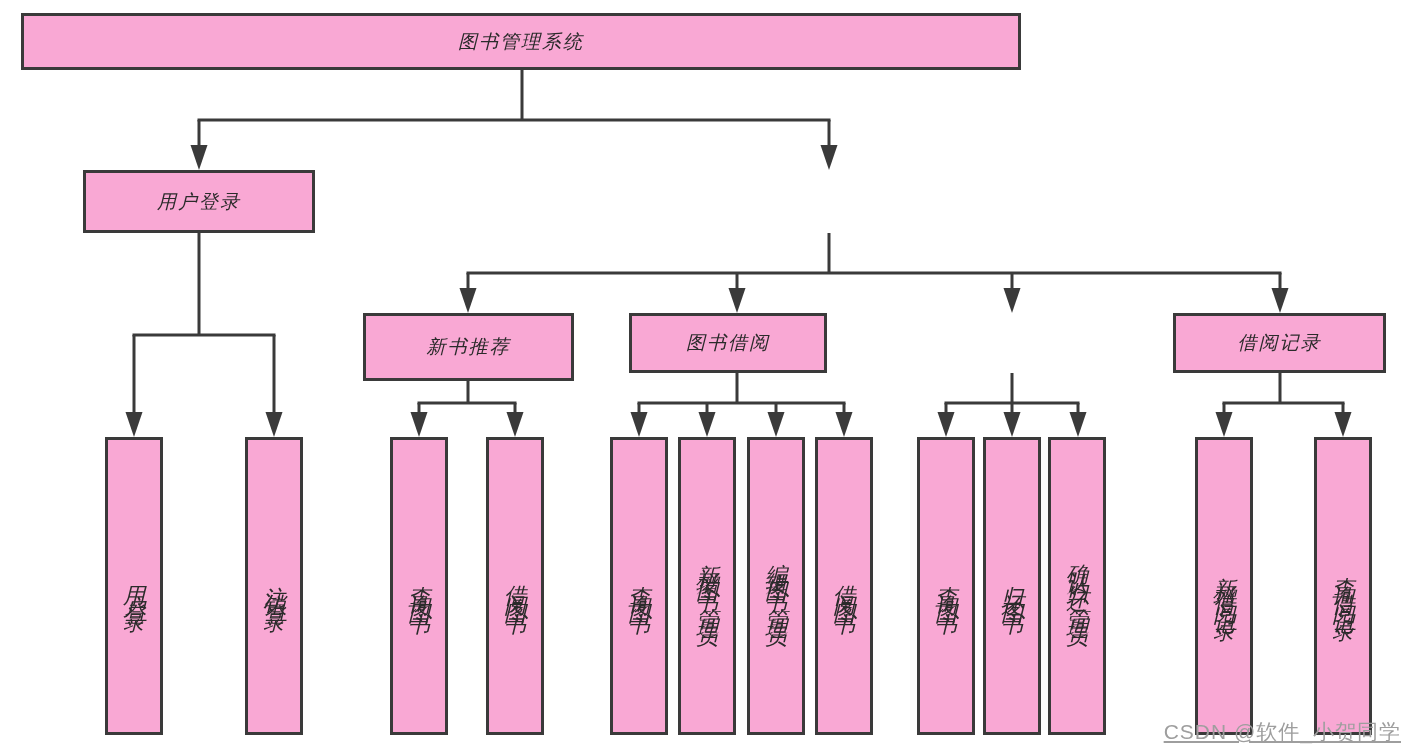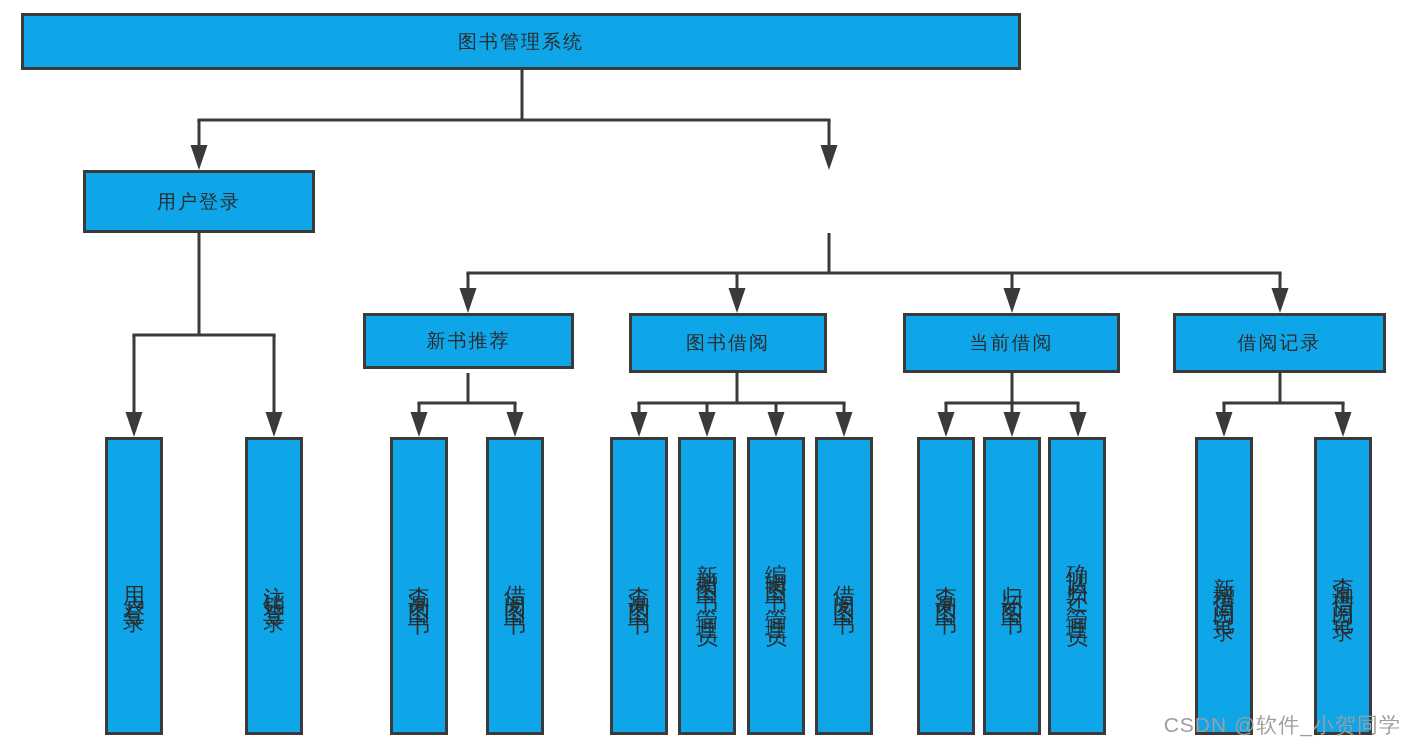--- a/index.html
+++ b/index.html
@@ -17,42 +17,44 @@
     font-family:"Liberation Sans", sans-serif;
   }
   #connectors{position:absolute;left:0;top:0;z-index:0;}
   #connectors path{stroke:var(--line);stroke-width:3;fill:none;}
   #connectors line{stroke:var(--line);stroke-width:3;}
   #connectors polygon{fill:var(--line);stroke:none;}
   .box{
     position:absolute;
     box-sizing:border-box;
     border:3px solid var(--line);
-    background:#0ea5e9;
+    background:#f9a8d4;
     color:var(--text);
     display:flex;align-items:center;justify-content:center;
     z-index:1;
+    font-style:italic;
   }
   .h-box{font-size:19px;letter-spacing:2px;}
   .v-box{
     width:58px;top:437px;height:298px;
     font-size:22px;
     writing-mode:vertical-rl;
     text-orientation:mixed;
     letter-spacing:9px;
     line-height:1;
   }
   .watermark{
     position:absolute;
-    right:4px;bottom:8px;
+    right:4px;bottom:1px;
     z-index:2;
     color:var(--wm);
     font-size:21px;
     letter-spacing:1px;
     font-family:"Liberation Sans", sans-serif;
+    text-decoration:underline;
   }
 </style>
 </head>
 <body>
 
 <div id="canvas">
 
   <svg id="connectors" width="1405" height="747">
     <path d="M522 70V121 M197.5 120H830.5"></path>
     <path d="M199 233V336.5 M132.5 335H275.5"></path>
@@ -98,23 +100,22 @@
       <line x1="1224" y1="403" x2="1224" y2="421"></line>
       <polygon points="1215.5,412 1232.5,412 1224,437"></polygon>
       <line x1="1343" y1="403" x2="1343" y2="421"></line>
       <polygon points="1334.5,412 1351.5,412 1343,437"></polygon>
     </svg>
 
   <div class="box h-box" style="left:21px;top:13px;width:1000px;height:57px;">图书管理系统</div>
 
   <div class="box h-box" style="left:83px;top:170px;width:232px;height:63px;">用户登录</div>
 
-  <div class="box h-box" style="left:363px;top:313px;width:211px;height:56px;text-align:right;">新书推荐</div>
+  <div class="box h-box" style="left:363px;top:313px;width:211px;height:68px;text-align:right;">新书推荐</div>
   <div class="box h-box" style="left:629px;top:313px;width:198px;height:60px;">图书借阅</div>
-  <div class="box h-box" style="left:903px;top:313px;width:217px;height:60px;">当前借阅</div>
   <div class="box h-box" style="left:1173px;top:313px;width:213px;height:60px;">借阅记录</div>
 
   <div class="box v-box" style="left:105px;">用户登录</div>
   <div class="box v-box" style="left:245px;">注销登录</div>
 
   <div class="box v-box" style="left:390px;">查询图书</div>
   <div class="box v-box" style="left:486px;">借阅图书</div>
 
   <div class="box v-box" style="left:610px;">查询图书</div>
   <div class="box v-box" style="left:678px;">新增图书（管理员）</div>

